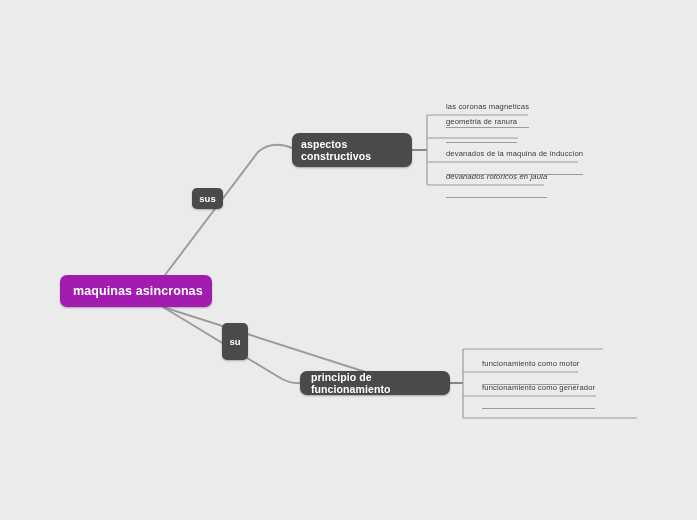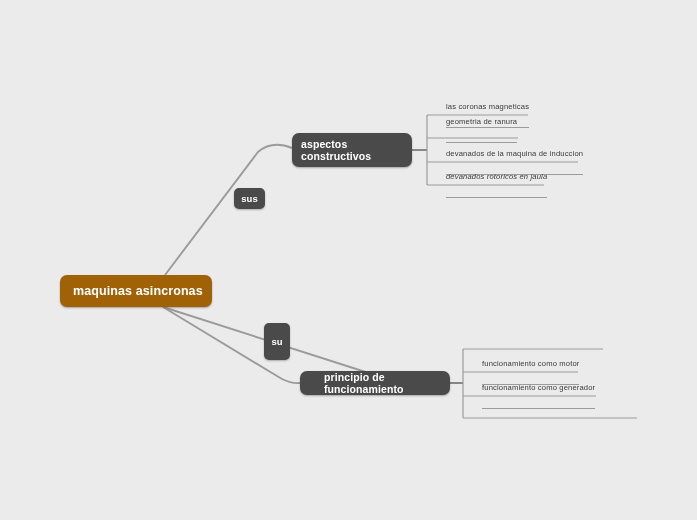--- a/index.html
+++ b/index.html
@@ -39,21 +39,21 @@
     letter-spacing: 0.1px;
     box-shadow: 0 1px 2px rgba(0,0,0,0.30);
     white-space: pre-line;
   }
 
   .node-root {
     left: 60px;
     top: 275px;
     width: 152px;
     height: 32px;
-    background: #a16207;
+    background: #a21caf;
     font-size: 12.5px;
     padding-left: 13px;
   }
 
   .node-branch {
     background: #4a4a4a;
     font-size: 10.5px;
   }
 
   .node-aspectos {
@@ -63,37 +63,36 @@
     height: 34px;
     padding-left: 9px;
     line-height: 12px;
   }
 
   .node-principio {
     left: 300px;
     top: 371px;
     width: 150px;
     height: 24px;
-    padding-left: 24px;
+    padding-left: 11px;
   }
 
   
   .chip {
     position: absolute;
     box-sizing: border-box;
     display: flex;
     align-items: center;
     justify-content: center;
     background: #4a4a4a;
     color: #ffffff;
     border-radius: 5px;
     font-size: 9.5px;
     font-weight: bold;
     box-shadow: 0 1px 2px rgba(0,0,0,0.28);
-    margin-left: 42px;
   }
   .chip-sus {
     left: 192px;
     top: 188px;
     width: 31px;
     height: 21px;
   }
   .chip-su  {
     left: 222px;
     top: 323px;

